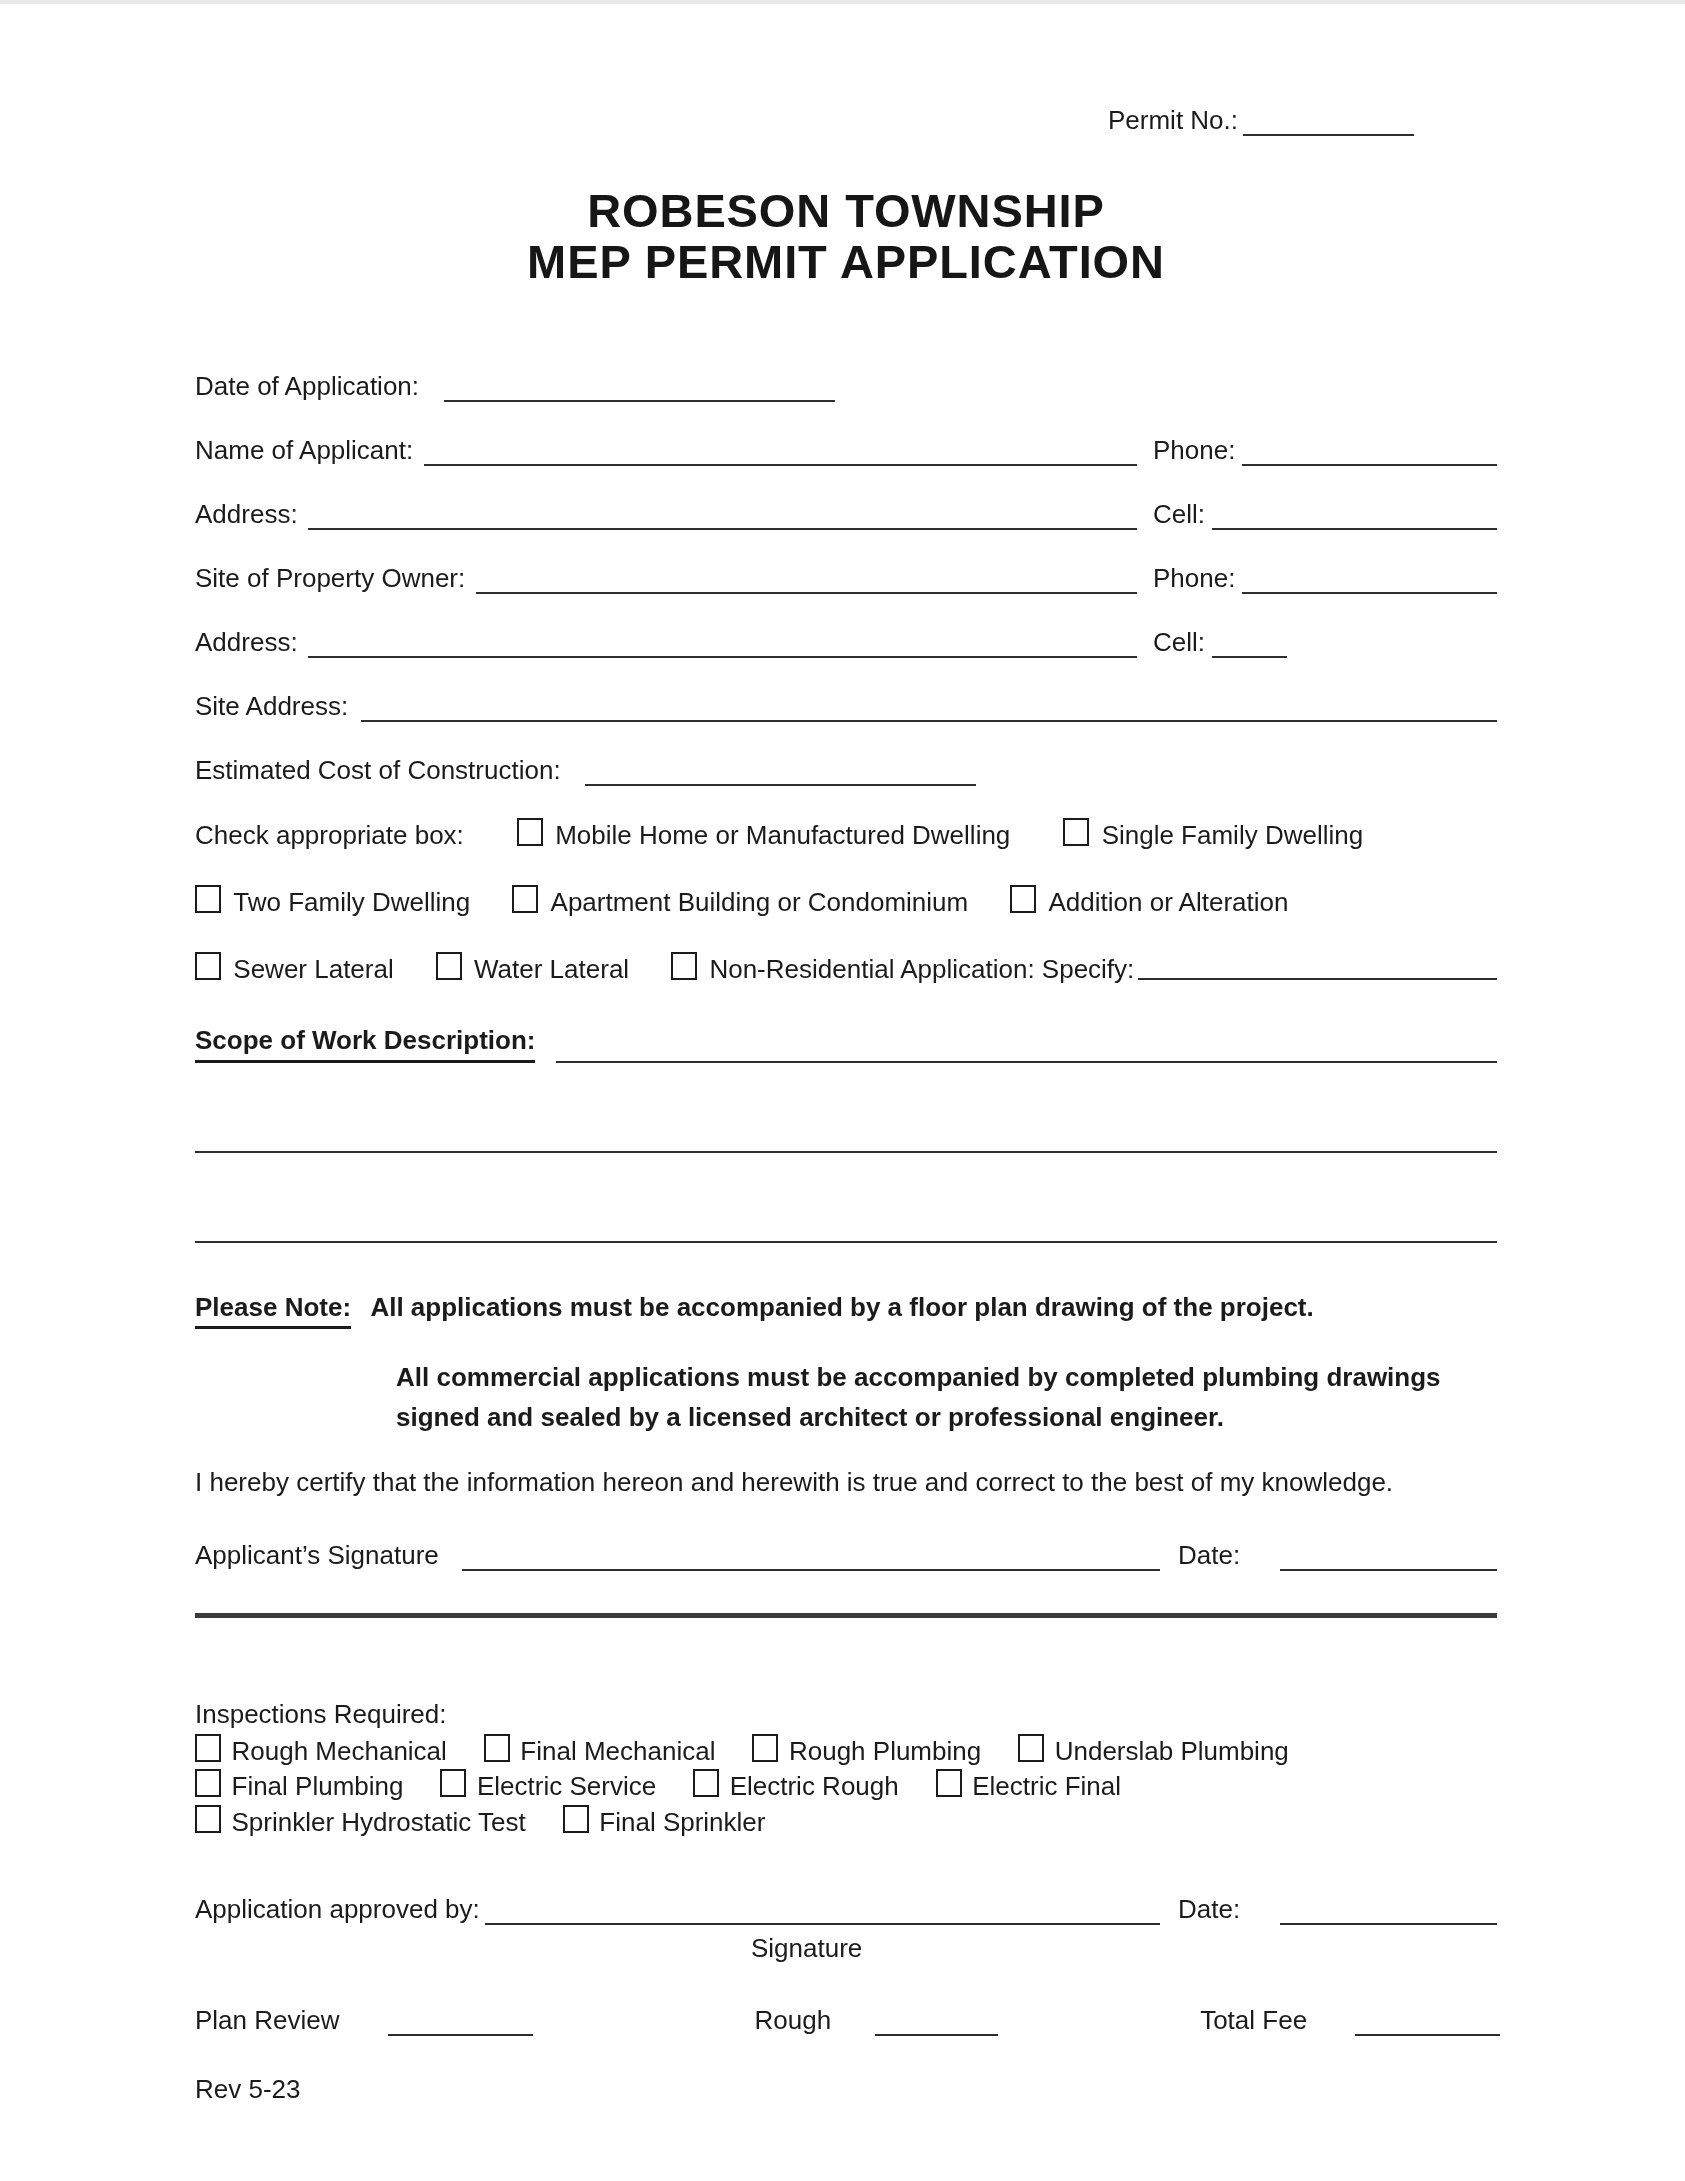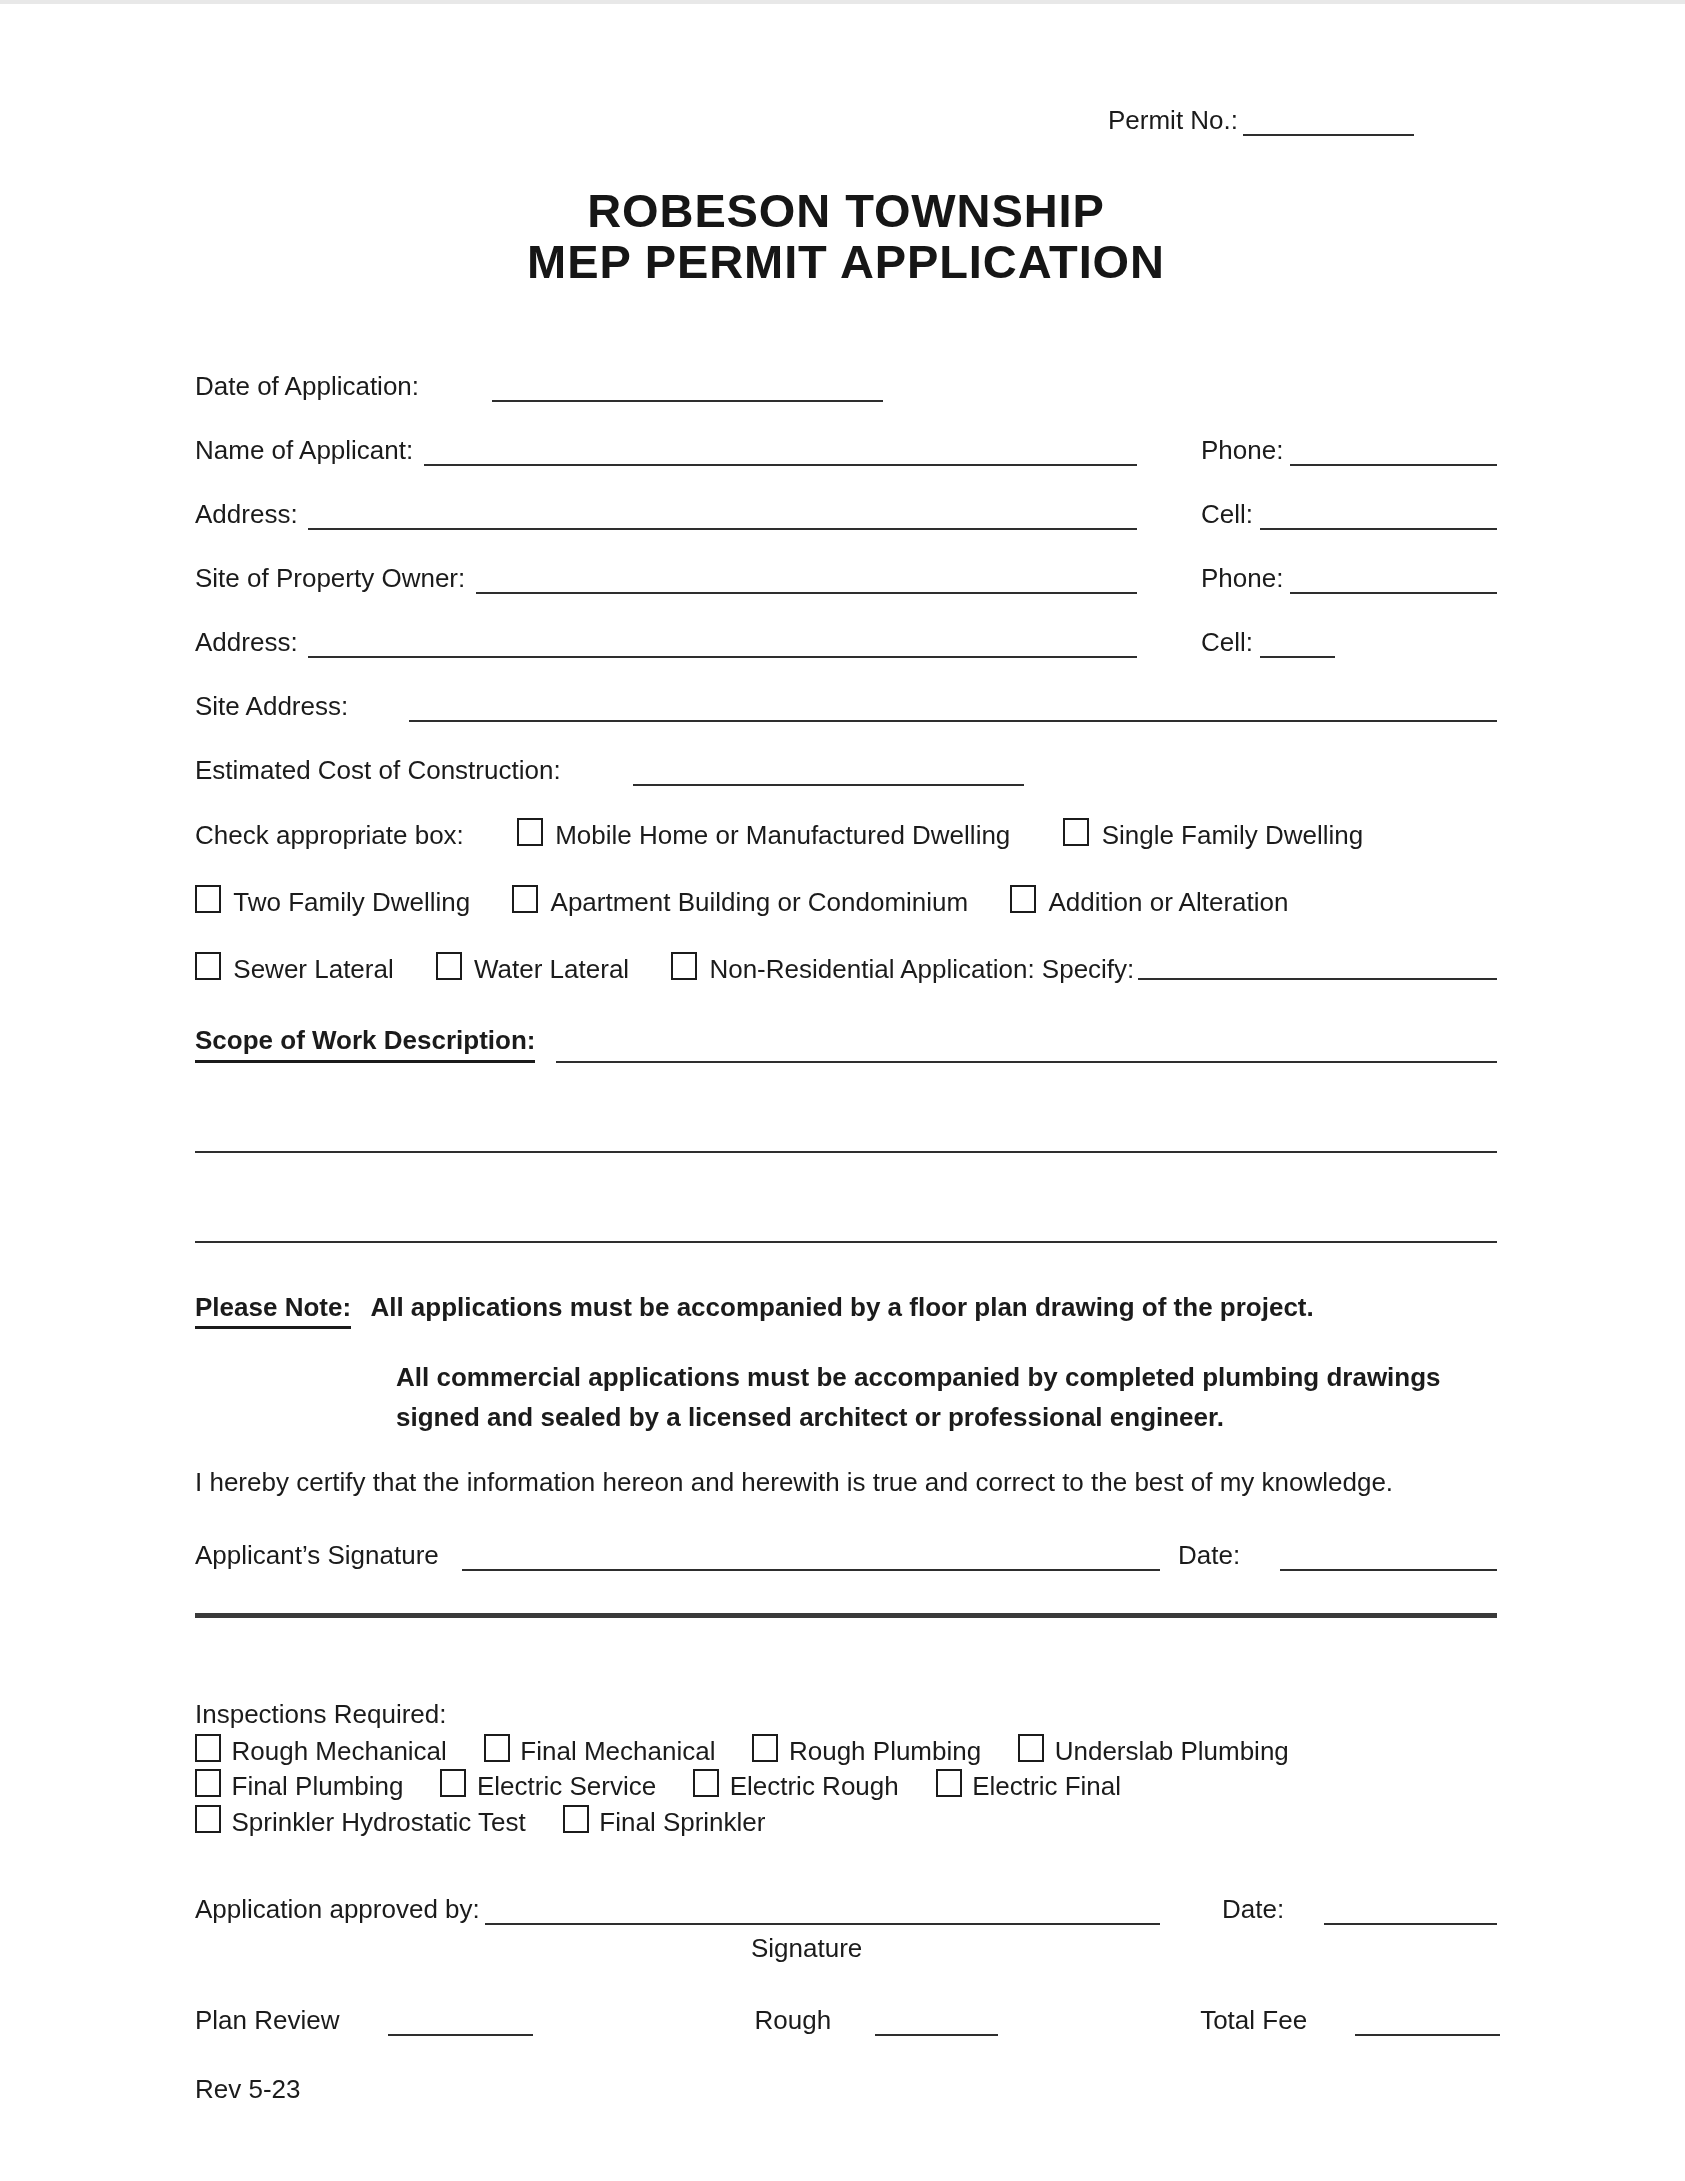--- a/index.html
+++ b/index.html
@@ -26,21 +26,21 @@
 
   
   .permit-row { display:flex; align-items:flex-end; padding-top:100px; padding-left:913px; line-height:32px; }
   .permit-ln { width:171px; margin-left:5.3px; }
 
   
   .title { margin-top:49px; text-align:center; font-weight:bold; font-size:47px; line-height:51px; letter-spacing:0.9px; color:#161616; }
 
   
   .form-body { margin-top:83px; }
-  .row { display:flex; align-items:flex-end; margin-bottom:32px; line-height:32px;gap:48px; }
+  .row { display:flex; align-items:flex-end; margin-bottom:32px; line-height:32px; }
   .row .left  { display:flex; align-items:flex-end; flex:0 0 958px; }
   .row .left .lnfill { margin-left:10.5px; margin-right:16px; }
   .row .right { display:flex; align-items:flex-end; flex:1 1 auto; }
   .row .right .lnfill { margin-left:7px; }
   .date-ln { width:391px; margin-left:24.6px; }
   .cell-short-ln { width:75px; margin-left:7px; }
   .full .lnfill { margin-left:12.3px; }
 
   
   .cbrow { display:flex; align-items:center; margin-bottom:32px; line-height:35px; }
@@ -77,21 +77,21 @@
 
   .divider { margin-top:42px; height:4.4px; background:#3a3a3a; }
 
   
   .insp-heading { margin-top:79px; line-height:35px; }
   .insprow { display:flex; align-items:center; line-height:34px; margin-top:1.8px; }
   .insprow .opt { margin-right:37px; }
   .insprow .cb { margin-right:10.5px; }
 
   
-  .approve-row { display:flex; align-items:flex-end; margin-top:54px; line-height:32px;gap:44px; }
+  .approve-row { display:flex; align-items:flex-end; margin-top:54px; line-height:32px; }
   .approve-row .left { flex:0 0 983px; display:flex; align-items:flex-end; }
   .approve-row .left .lnfill { margin-left:5.3px; margin-right:17.6px; }
   .approve-row .right { flex:1 1 auto; display:flex; align-items:flex-end; }
   .approve-row .right .lnfill { margin-left:40px; }
   .sig-caption { margin-left:556px; margin-top:7px; line-height:32px; }
 
   
   .fee-row { display:flex; align-items:flex-end; margin-top:40px; line-height:32px; }
   .fee-group { display:flex; align-items:flex-end; }
   .fee-ln { width:145px; margin-left:48px; }

